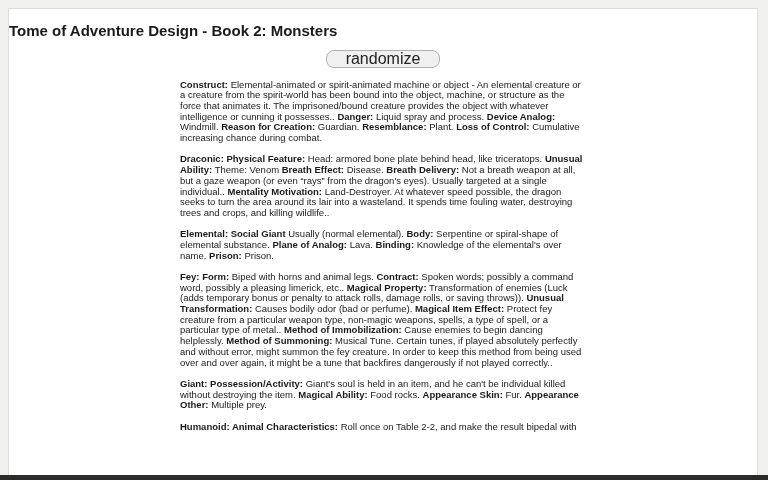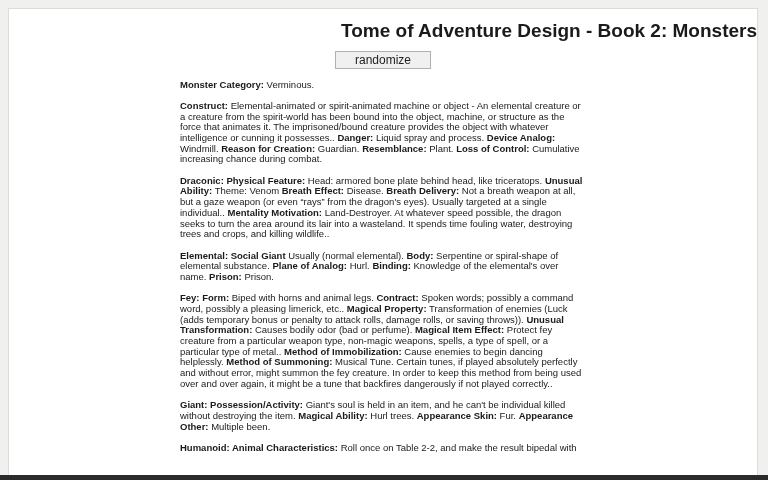--- a/index.html
+++ b/index.html
@@ -9,30 +9,30 @@
     font-family: "Liberation Sans", sans-serif;
     color: var(--text, #1a1a1a);
   }
   .card {
     position: absolute; left: 8px; top: 8px; width: 750px; height: 520px;
     box-sizing: border-box;
     background: var(--card-bg, #ffffff);
     border: 1px solid var(--card-border, #dcdcdc);
   }
   h1 {
-    font-size: 19px; line-height: 21px; font-weight: bold;
-    text-align: right; margin: 11px 0 9px 0;
+    font-size: 15px; line-height: 21px; font-weight: bold;
+    text-align: left; margin: 11px 0 9px 0;
   }
   .btn-row { text-align: center; margin: 0 0 0 0; height: 19px; }
   .randomize {
     font-family: "Liberation Sans", sans-serif;
-    font-size: 12px; line-height: 12px; color: #222;
+    font-size: 16px; line-height: 12px; color: #222;
     background: var(--button-bg, #f0f0f0);
     border: 1px solid var(--button-border, #b0b0b0);
-    border-radius: 0; padding: 2px 19px; cursor: pointer;
+    border-radius: 8px; padding: 2px 19px; cursor: pointer;
   }
   .content {
     width: 406px; margin: 0 auto;
     font-size: 9.5px; line-height: 10.7px;
   }
   .content p { margin: 10.6px 0; }
   .content b { font-weight: bold; }
   .bottom-bar {
     position: absolute; left: 0; bottom: 0; width: 768px; height: 5px;
     background: var(--bottom-bar, #2b2b2b); z-index: 5;
@@ -40,22 +40,21 @@
 </style>
 </head>
 <body>
 
 <div class="card">
   <h1>Tome of Adventure Design - Book 2: Monsters</h1>
   <div class="btn-row">
     <button class="randomize">randomize</button>
   </div>
   <div class="content">
-    <p><b>Monster Category:</b><span> Verminous.</span></p>
     <p><b>Construct:</b><span> Elemental-animated or spirit-animated machine or object - An elemental creature or a creature from the spirit-world has been bound into the object, machine, or structure as the force that animates it. The imprisoned/bound creature provides the object with whatever intelligence or cunning it possesses.. </span><b>Danger:</b><span> Liquid spray and process. </span><b>Device Analog:</b><span> Windmill. </span><b>Reason for Creation:</b><span> Guardian. </span><b>Resemblance:</b><span> Plant. </span><b>Loss of Control:</b><span> Cumulative increasing chance during combat.</span></p>
     <p><b>Draconic: </b><b>Physical Feature:</b><span> Head: armored bone plate behind head, like triceratops. </span><b>Unusual Ability:</b><span> Theme: Venom </span><b>Breath Effect:</b><span> Disease. </span><b>Breath Delivery:</b><span> Not a breath weapon at all, but a gaze weapon (or even “rays” from the dragon's eyes). Usually targeted at a single individual.. </span><b>Mentality Motivation:</b><span> Land-Destroyer. At whatever speed possible, the dragon seeks to turn the area around its lair into a wasteland. It spends time fouling water, destroying trees and crops, and killing wildlife..</span></p>
-    <p><b>Elemental: </b><b>Social Giant</b><span> Usually (normal elemental). </span><b>Body:</b><span> Serpentine or spiral-shape of elemental substance. </span><b>Plane of Analog:</b><span> Hurl. </span><b>Binding:</b><span> Knowledge of the elemental's over name. </span><b>Prison:</b><span> Prison.</span></p>
+    <p><b>Elemental: </b><b>Social Giant</b><span> Usually (normal elemental). </span><b>Body:</b><span> Serpentine or spiral-shape of elemental substance. </span><b>Plane of Analog:</b><span> Lava. </span><b>Binding:</b><span> Knowledge of the elemental's over name. </span><b>Prison:</b><span> Prison.</span></p>
     <p><b>Fey: </b><b>Form:</b><span> Biped with horns and animal legs. </span><b>Contract:</b><span> Spoken words; possibly a command word, possibly a pleasing limerick, etc.. </span><b>Magical Property:</b><span> Transformation of enemies (Luck (adds temporary bonus or penalty to attack rolls, damage rolls, or saving throws)). </span><b>Unusual Transformation:</b><span> Causes bodily odor (bad or perfume). </span><b>Magical Item Effect:</b><span> Protect fey creature from a particular weapon type, non-magic weapons, spells, a type of spell, or a particular type of metal.. </span><b>Method of Immobilization:</b><span> Cause enemies to begin dancing helplessly. </span><b>Method of Summoning:</b><span> Musical Tune. Certain tunes, if played absolutely perfectly and without error, might summon the fey creature. In order to keep this method from being used over and over again, it might be a tune that backfires dangerously if not played correctly..</span></p>
-    <p><b>Giant: </b><b>Possession/Activity:</b><span> Giant's soul is held in an item, and he can't be individual killed without destroying the item. </span><b>Magical Ability:</b><span> Hurl trees. </span><b>Appearance Skin:</b><span> Fur. </span><b>Appearance Other:</b><span> Multiple been.</span></p>
+    <p><b>Giant: </b><b>Possession/Activity:</b><span> Giant's soul is held in an item, and he can't be individual killed without destroying the item. </span><b>Magical Ability:</b><span> Food rocks. </span><b>Appearance Skin:</b><span> Fur. </span><b>Appearance Other:</b><span> Multiple prey.</span></p>
     <p><b>Humanoid: </b><b>Animal Characteristics:</b><span> Roll once on Table 2-2, and make the result bipedal with</span></p>
   </div>
 </div>
 <div class="bottom-bar"></div>
 
 </body></html>

